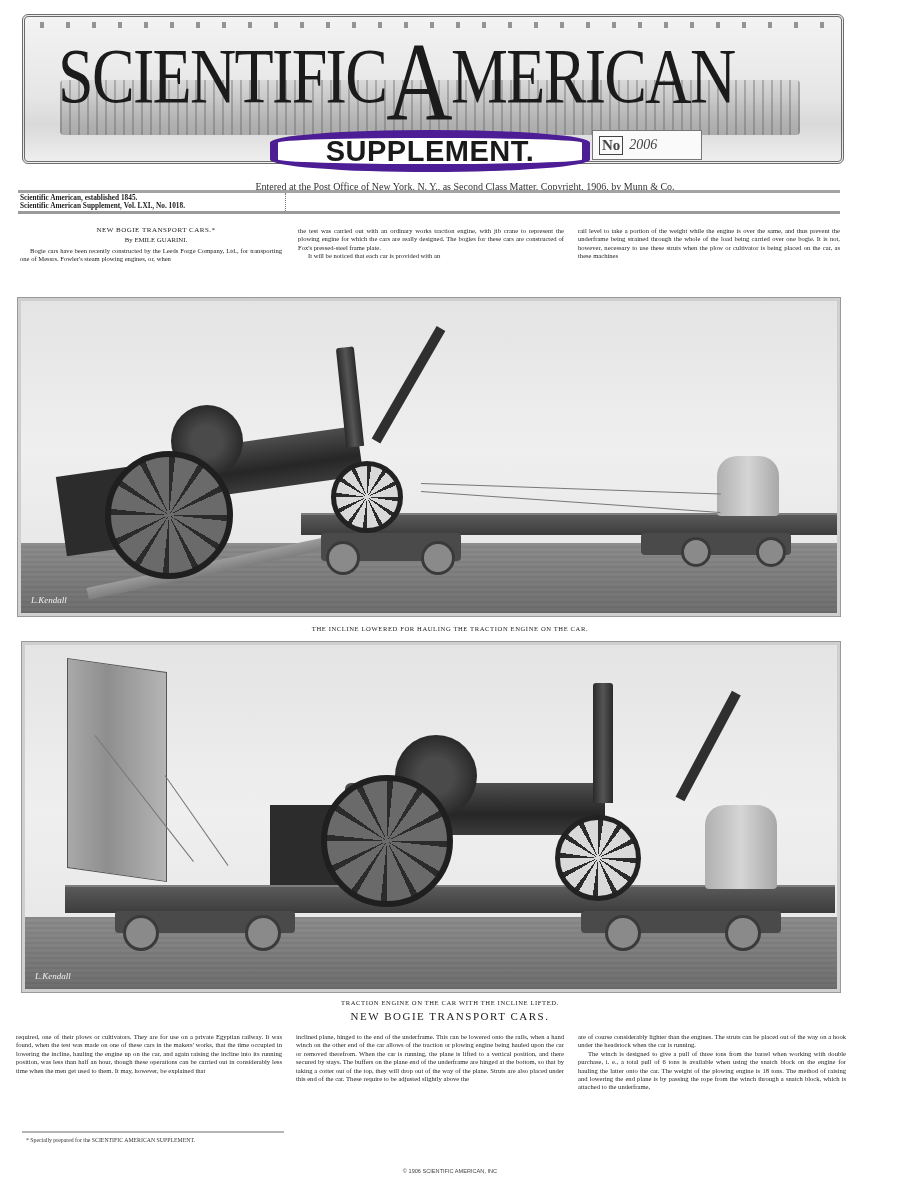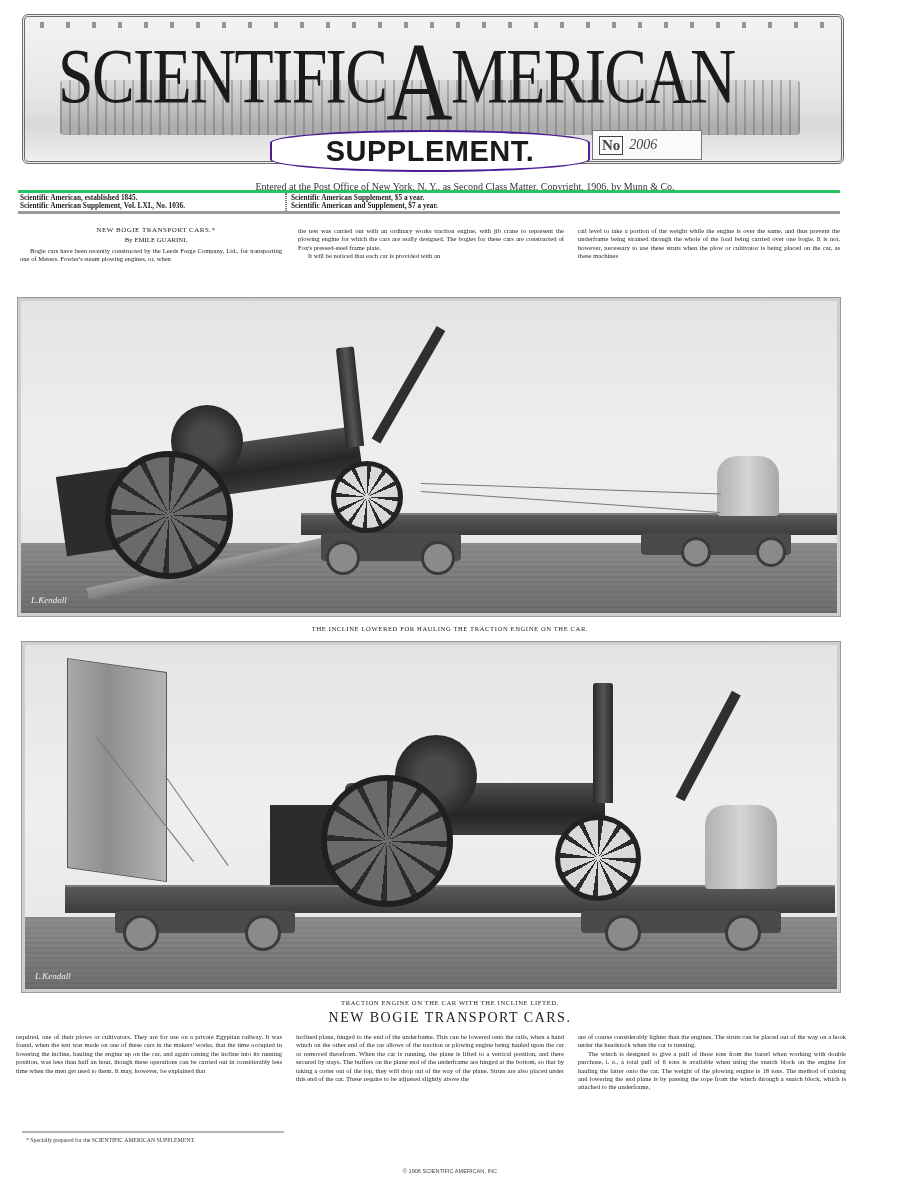--- a/index.html
+++ b/index.html
@@ -26,21 +26,21 @@
   .masthead-title {
     position: absolute; left: 58px; top: 26px; width: 770px;
     font-family: "Liberation Serif", "DejaVu Serif", serif;
     font-size: 78px; letter-spacing: -2px; color: #1b1b1b;
     transform: scaleX(.82); transform-origin: left top;
     white-space: nowrap; line-height: 1;
   }
   .masthead-title .big { font-size: 112px; vertical-align: -18px; }
   .supplement-ribbon {
     position: absolute; left: 270px; top: 130px; width: 320px; height: 42px;
-    background: #ffffff; border: 2px solid #4c1d95; border-radius: 50% / 30%;
+    background: #ffffff; border: 8px solid #4c1d95; border-radius: 50% / 30%;
     display: flex; align-items: center; justify-content: center;
   }
   .supplement-label {
     font-family: "Liberation Sans", "DejaVu Sans", sans-serif;
     font-weight: 900; font-size: 29px; color: #1a1a1a; letter-spacing: .5px;
   }
   .issue-badge {
     position: absolute; left: 592px; top: 130px; width: 110px; height: 30px;
     background: #fafafa; border: 1px solid #777;
     display: flex; align-items: center; gap: 6px; padding-left: 6px;
@@ -49,21 +49,21 @@
   .issue-no { font-style: normal; font-weight: bold; font-size: 15px; border: 1px solid #444; padding: 0 2px; }
 
   .entered-line {
     position: absolute; left: 255px; top: 181px; width: 420px;
     font-size: 10px; color: #333; text-align: center; white-space: nowrap;
   }
 
   
   .dateline {
     position: absolute; left: 18px; top: 190px; width: 822px; height: 24px;
-    border-top: 3px solid #22c55e; border-bottom: 3px solid #9a9a9a;
+    border-top: 3px solid #a3a3a3; border-bottom: 3px solid #9a9a9a;
     display: flex; align-items: flex-start;
   }
   .dateline-left {
     width: 268px; font-size: 7.3px; font-weight: bold; line-height: 8.5px; padding-left: 2px;
     border-right: 1px dotted #777; height: 100%; display: flex; flex-direction: column; justify-content: center;
   }
   .dateline-center {
     flex: 1; text-align: center; font-size: 13.5px; letter-spacing: 1px; color: #222;
   }
   .dateline-right {
@@ -105,21 +105,21 @@
   .flywheel { border-radius: 50%; background: radial-gradient(circle, #4a4a4a 30%, #2a2a2a 70%); }
   .chimney { background: linear-gradient(90deg, #2a2a2a, #555, #2a2a2a); border-radius: 3px 3px 0 0; }
   .jib { background: #2f2f2f; transform-origin: bottom left; }
   .winch { background: linear-gradient(90deg, #b0b0b0, #d5d5d5, #a8a8a8); border-radius: 20px 20px 4px 4px; }
   .rope { height: 1px; background: #777; transform-origin: left center; }
   .ramp { background: linear-gradient(180deg, #9c9c9c, #7e7e7e); transform-origin: right top; }
   .incline-gate { background: linear-gradient(90deg, #a9a9a9, #8e8e8e 40%, #b5b5b5); border: 1px solid #555; }
   .signature { position: absolute; font-style: italic; font-size: 9px; color: #f0f0f0; }
 
   .caption { position: absolute; text-align: center; font-size: 6.6px; letter-spacing: .6px; color: #222; white-space: nowrap; }
-  .caption-sub { font-size: 14px; letter-spacing: 1.5px; }
+  .caption-sub { font-size: 11px; letter-spacing: 1.5px; }
 
   .footnote-rule { position: absolute; left: 22px; top: 1131px; width: 262px; height: 2px; background: #b5b5b5; }
   .footnote { position: absolute; left: 26px; top: 1137px; font-size: 5.8px; color: #333; white-space: nowrap; }
   .copyright { position: absolute; left: 0; width: 900px; top: 1168px; text-align: center;
     font-family: "Liberation Sans", "DejaVu Sans", sans-serif; font-size: 5.6px; color: #444; }
 </style>
 </head>
 <body>
 
 <div class="masthead-frame"></div>
@@ -133,25 +133,21 @@
 </div>
 <div class="issue-badge">
   <span class="issue-no">No</span>
   <span>2006</span>
 </div>
 <div class="entered-line">Entered at the Post Office of New York, N. Y., as Second Class Matter.   Copyright, 1906, by Munn &amp; Co.</div>
 
 <div class="dateline">
   <div class="dateline-left">
     <span>Scientific American, established 1845.</span>
-    <span>Scientific American Supplement, Vol. LXI., No. 1036.</span>
-  </div>
-  <div class="dateline-right">
-    <span>Scientific American Supplement, $5 a year.</span>
-    <span>Scientific American and Supplement, $7 a year.</span>
+    <span>Scientific American Supplement, Vol. LXI., No. 1018.</span>
   </div>
 </div>
 
 <div class="col" style="left:20px; top:226px; width:262px;">
   <p class="article-title">NEW BOGIE TRANSPORT CARS.*</p>
   <p class="article-byline">By EMILE GUARINI.</p>
   <p>Bogie cars have been recently constructed by the Leeds Forge Company, Ltd., for transporting one of Messrs. Fowler's steam plowing engines, or, when</p>
 </div>
 <div class="col" style="left:298px; top:227px; width:266px;">
   <p class="noindent">the test was carried out with an ordinary works traction engine, with jib crane to represent the plowing engine for which the cars are really designed. The bogies for these cars are constructed of Fox's pressed-steel frame plate.</p>

